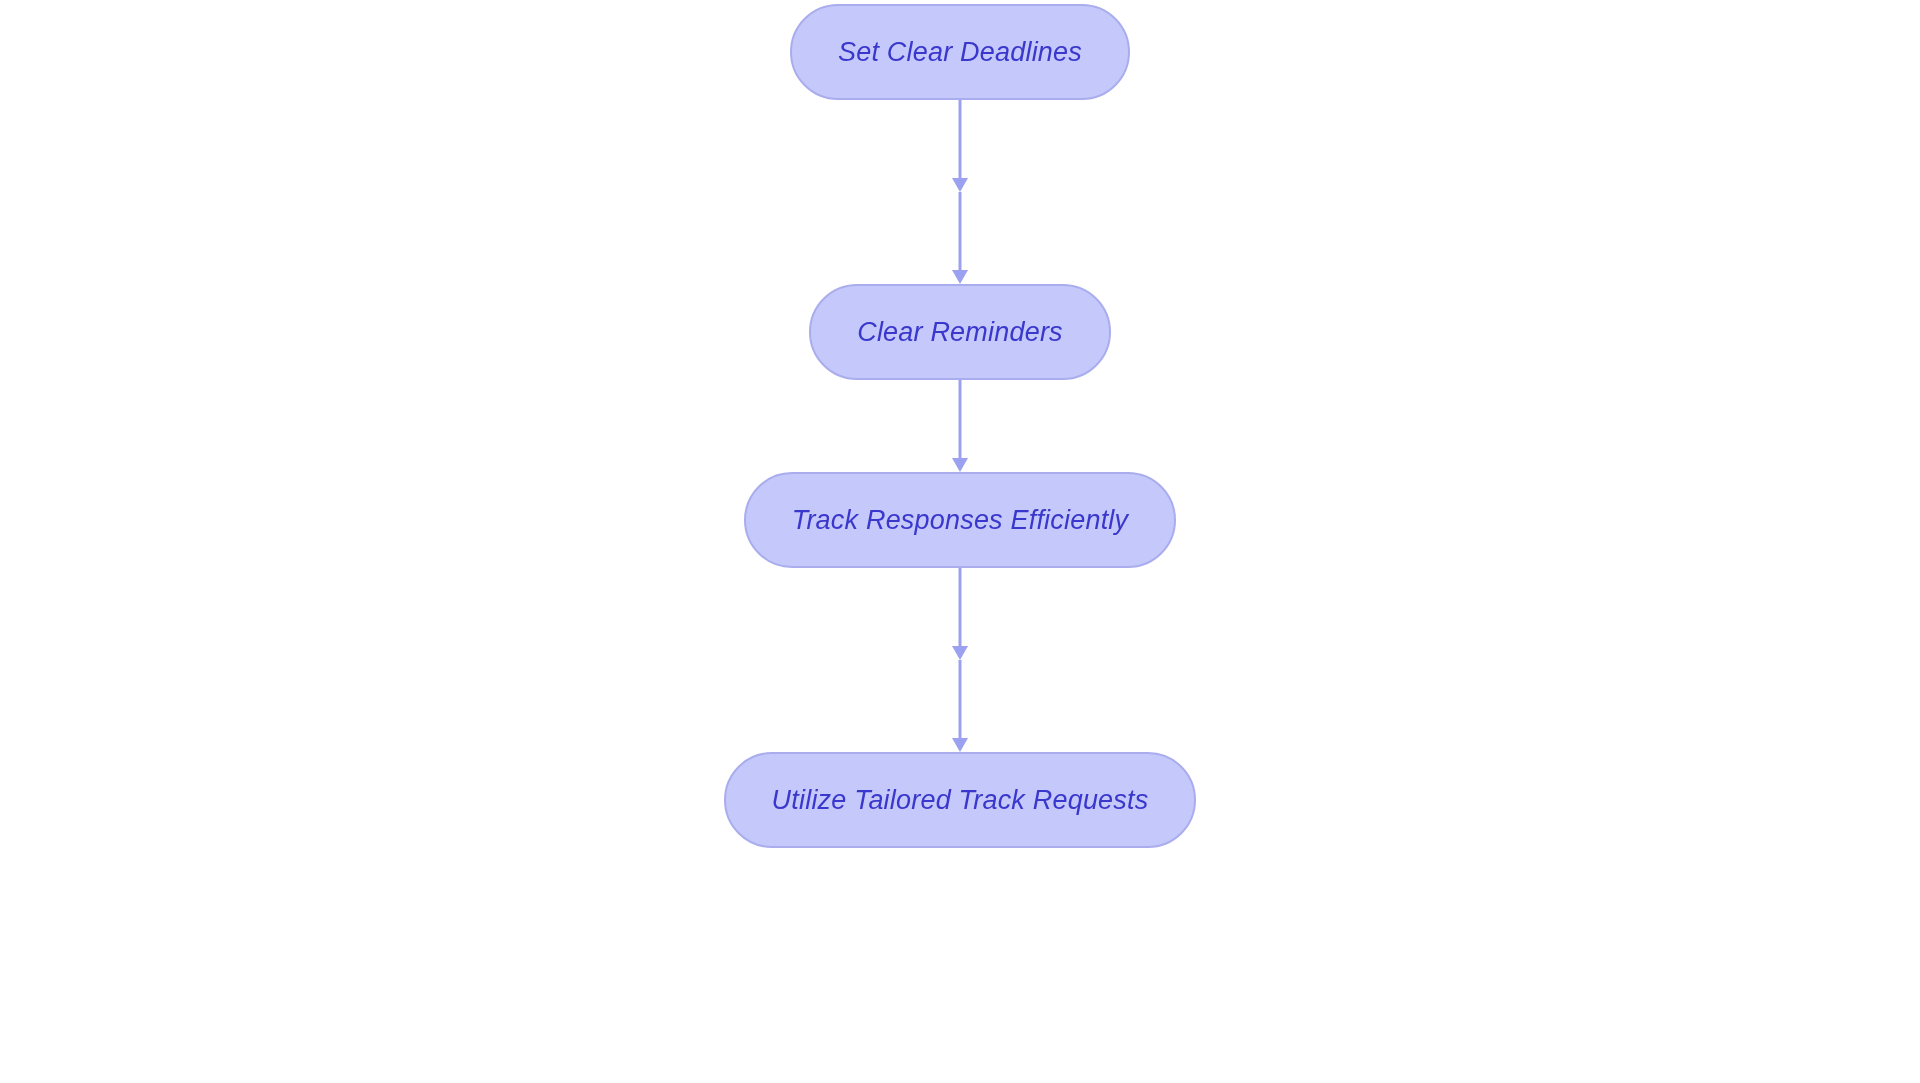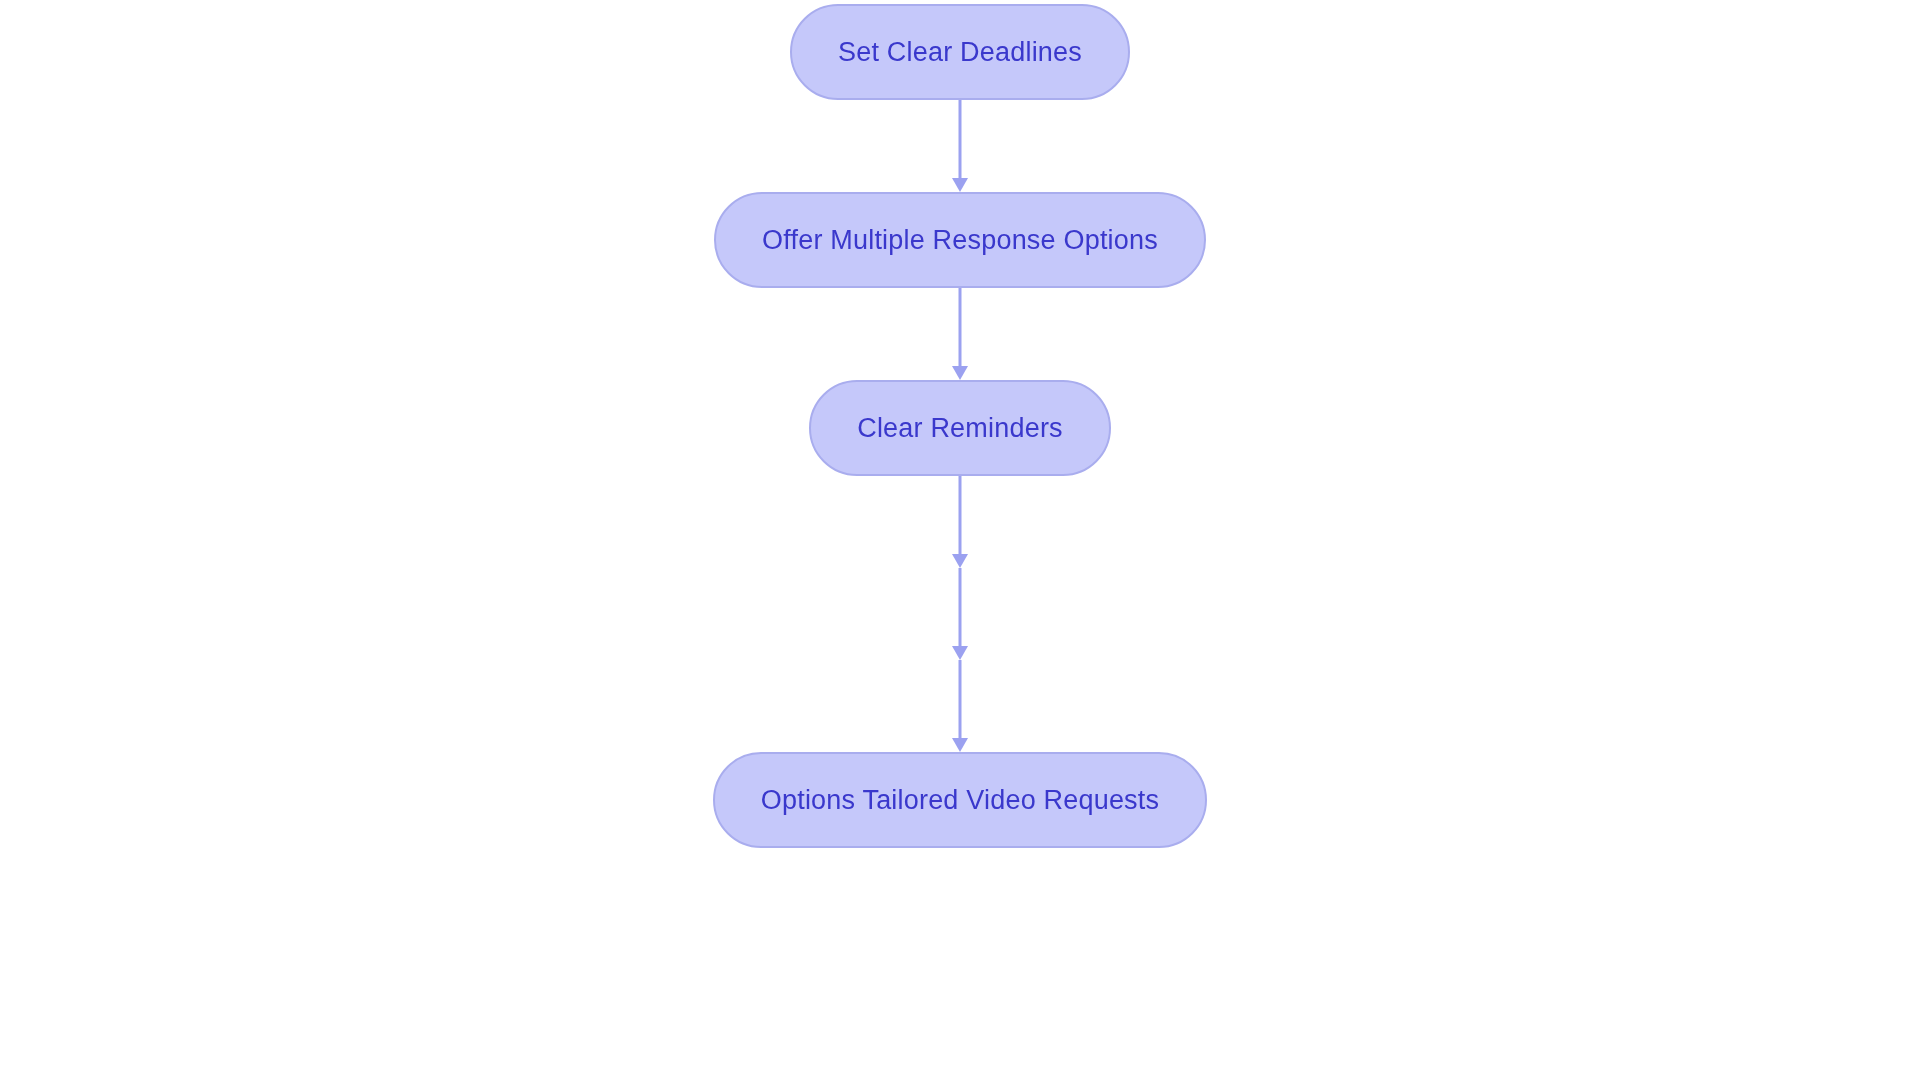--- a/index.html
+++ b/index.html
@@ -13,20 +13,21 @@
     height: 1083px;
     font-family: "Liberation Sans", "DejaVu Sans", sans-serif;
     overflow: hidden;
   }
 
   #flowchart-canvas {
     position: relative;
     width: 1920px;
     height: 833px;
     background: #ffffff;
+    font-style: italic;
   }
 
   
   .flow-stack {
     position: absolute;
     left: 0;
     top: 0;
     width: 1920px;
     height: 1083px;
     display: flex;
@@ -96,48 +97,48 @@
 
     <div class="flow-node">
       <span class="flow-node-label">Set Clear Deadlines</span>
     </div>
 
     <div class="flow-connector">
       <span class="conn-line"></span>
       <span class="conn-arrowhead"></span>
     </div>
 
-    <div class="flow-node">
-      <span class="flow-node-label">Offer Multiple Response Options</span>
-    </div>
 
     <div class="flow-connector">
       <span class="conn-line"></span>
       <span class="conn-arrowhead"></span>
     </div>
 
     <div class="flow-node">
       <span class="flow-node-label">Clear Reminders</span>
     </div>
 
     <div class="flow-connector">
       <span class="conn-line"></span>
       <span class="conn-arrowhead"></span>
     </div>
 
+    <div class="flow-node">
+      <span class="flow-node-label">Track Responses Efficiently</span>
+    </div>
 
     <div class="flow-connector">
       <span class="conn-line"></span>
       <span class="conn-arrowhead"></span>
     </div>
 
 
     <div class="flow-connector">
       <span class="conn-line"></span>
       <span class="conn-arrowhead"></span>
     </div>
 
     <div class="flow-node">
-      <span class="flow-node-label">Options Tailored Video Requests</span>
+      <span class="flow-node-label">Utilize Tailored Track Requests</span>
     </div>
 
   </div>
 </div>
 
 </body></html>

